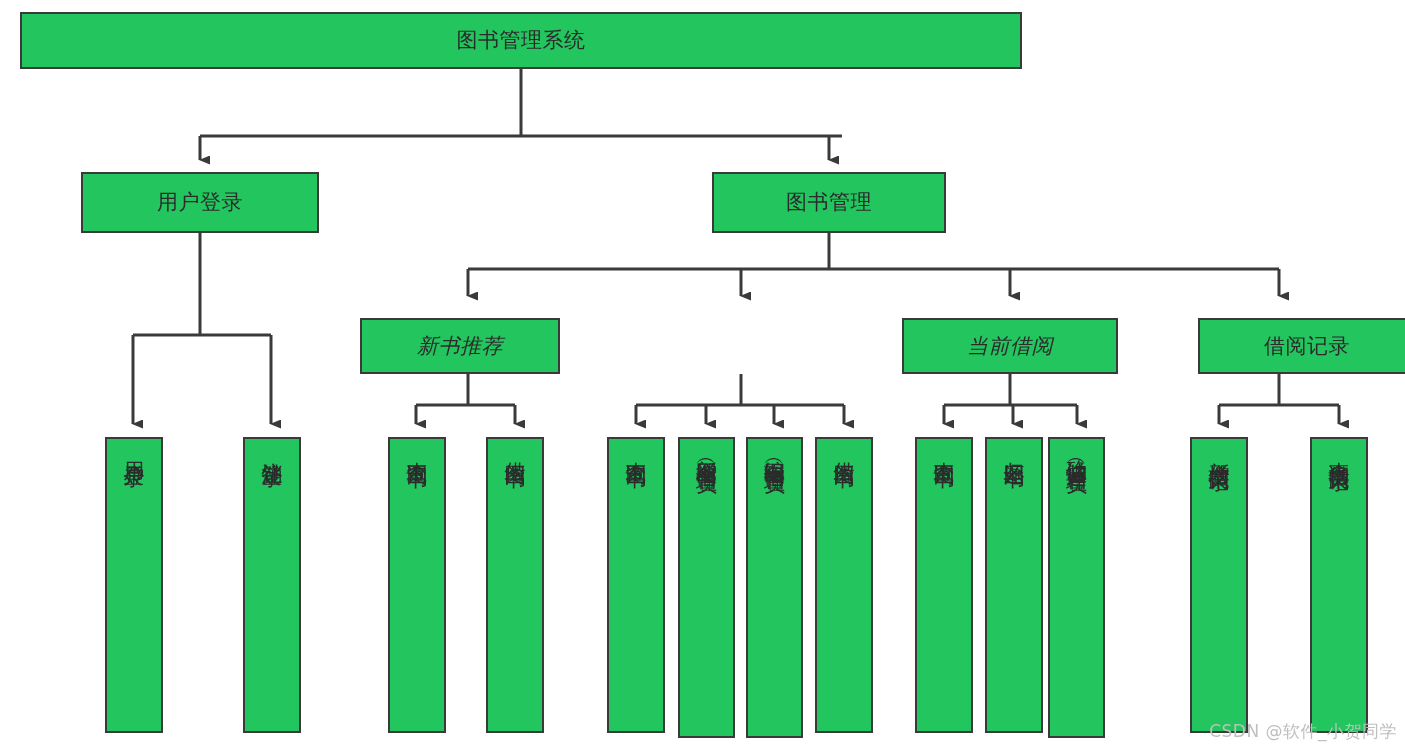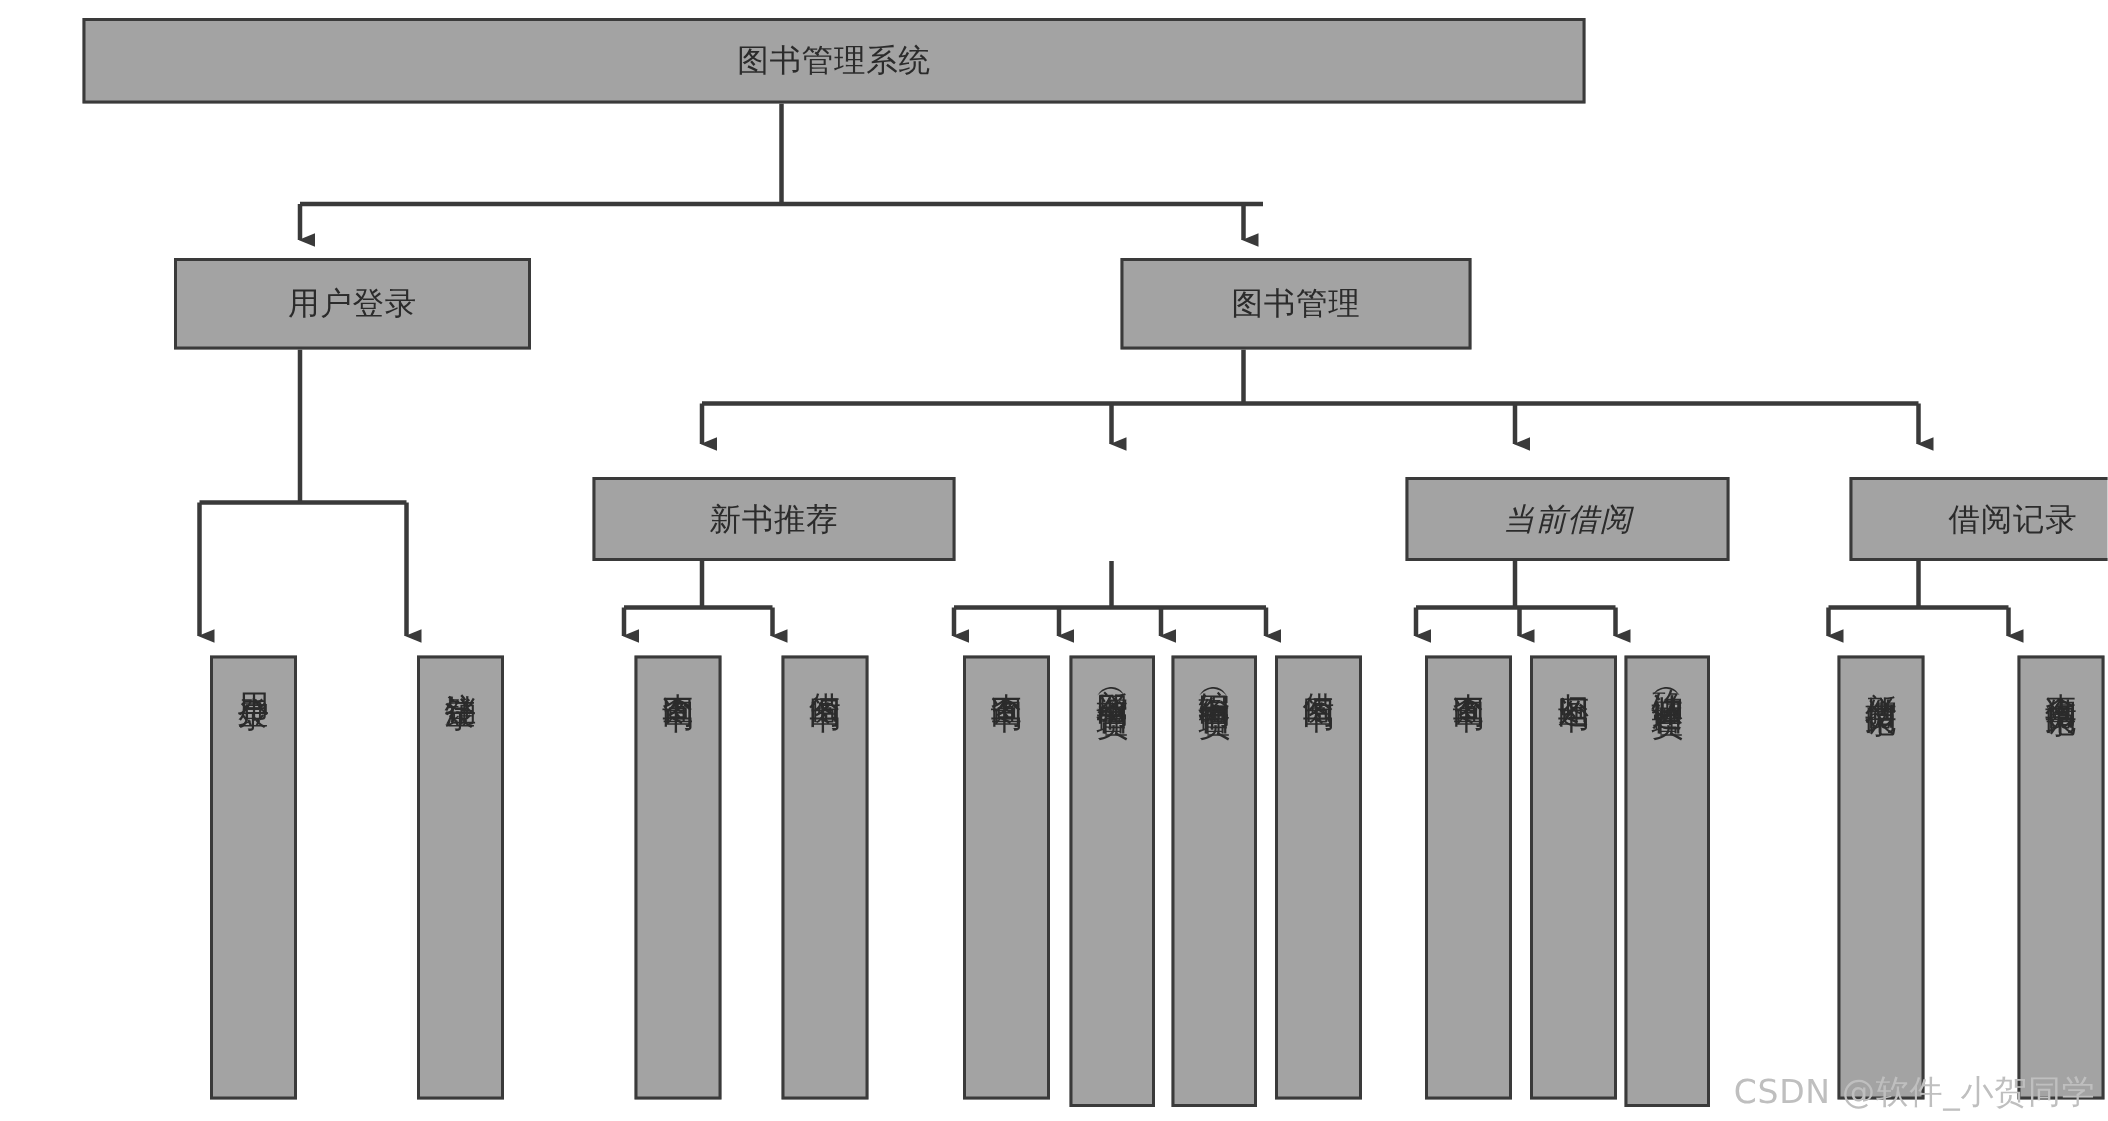--- a/index.html
+++ b/index.html
@@ -23,27 +23,26 @@
   svg#connectors {
     position: absolute;
     left: 0; top: 0;
     width: 1405px;
     height: 747px;
     pointer-events: none;
   }
   .node {
     position: absolute;
     box-sizing: border-box;
-    background: #a3a3a3;
+    background: #22c55e;
     border: 2px solid #3a3a3a;
     display: flex;
     align-items: center;
     justify-content: center;
     color: #2b2b2b;
-    margin-left: 35px;
   }
   .node .label {
     display: block;
     text-align: center;
     line-height: 1.18;
     white-space: nowrap;
   }
   
   .node.horiz .label {
     font-size: 21px;
@@ -63,21 +62,21 @@
     white-space: nowrap;
     margin: 0 auto;
   }
   .node.vert.tallpad {
     padding-top: 4px;
   }
   #watermark {
     position: absolute;
     right: 8px;
     bottom: 4px;
-    font-size: 22px;
+    font-size: 17px;
     color: #bfbfbf;
     letter-spacing: 0.5px;
     white-space: nowrap;
   }
 </style>
 </head>
 <body>
 
 <div id="diagram-root">
 
@@ -136,21 +135,21 @@
     <span class="label">图书管理系统</span>
   </div>
 
   <div class="node horiz" style="left:81px; top:172px; width:238px; height:61px;">
     <span class="label">用户登录</span>
   </div>
   <div class="node horiz" style="left:712px; top:172px; width:234px; height:61px;">
     <span class="label">图书管理</span>
   </div>
 
-  <div class="node horiz" style="left:360px; top:318px; width:242px; height:56px;">
+  <div class="node horiz" style="left:360px; top:318px; width:200px; height:56px;font-style:italic;">
     <span class="label">新书推荐</span>
   </div>
   <div class="node horiz" style="left:902px; top:318px; width:216px; height:56px;font-style:italic;">
     <span class="label">当前借阅</span>
   </div>
   <div class="node horiz" style="left:1198px; top:318px; width:218px; height:56px;">
     <span class="label">借阅记录</span>
   </div>
 
   <div class="node vert" style="left:105px; top:437px; width:58px; height:296px;">

